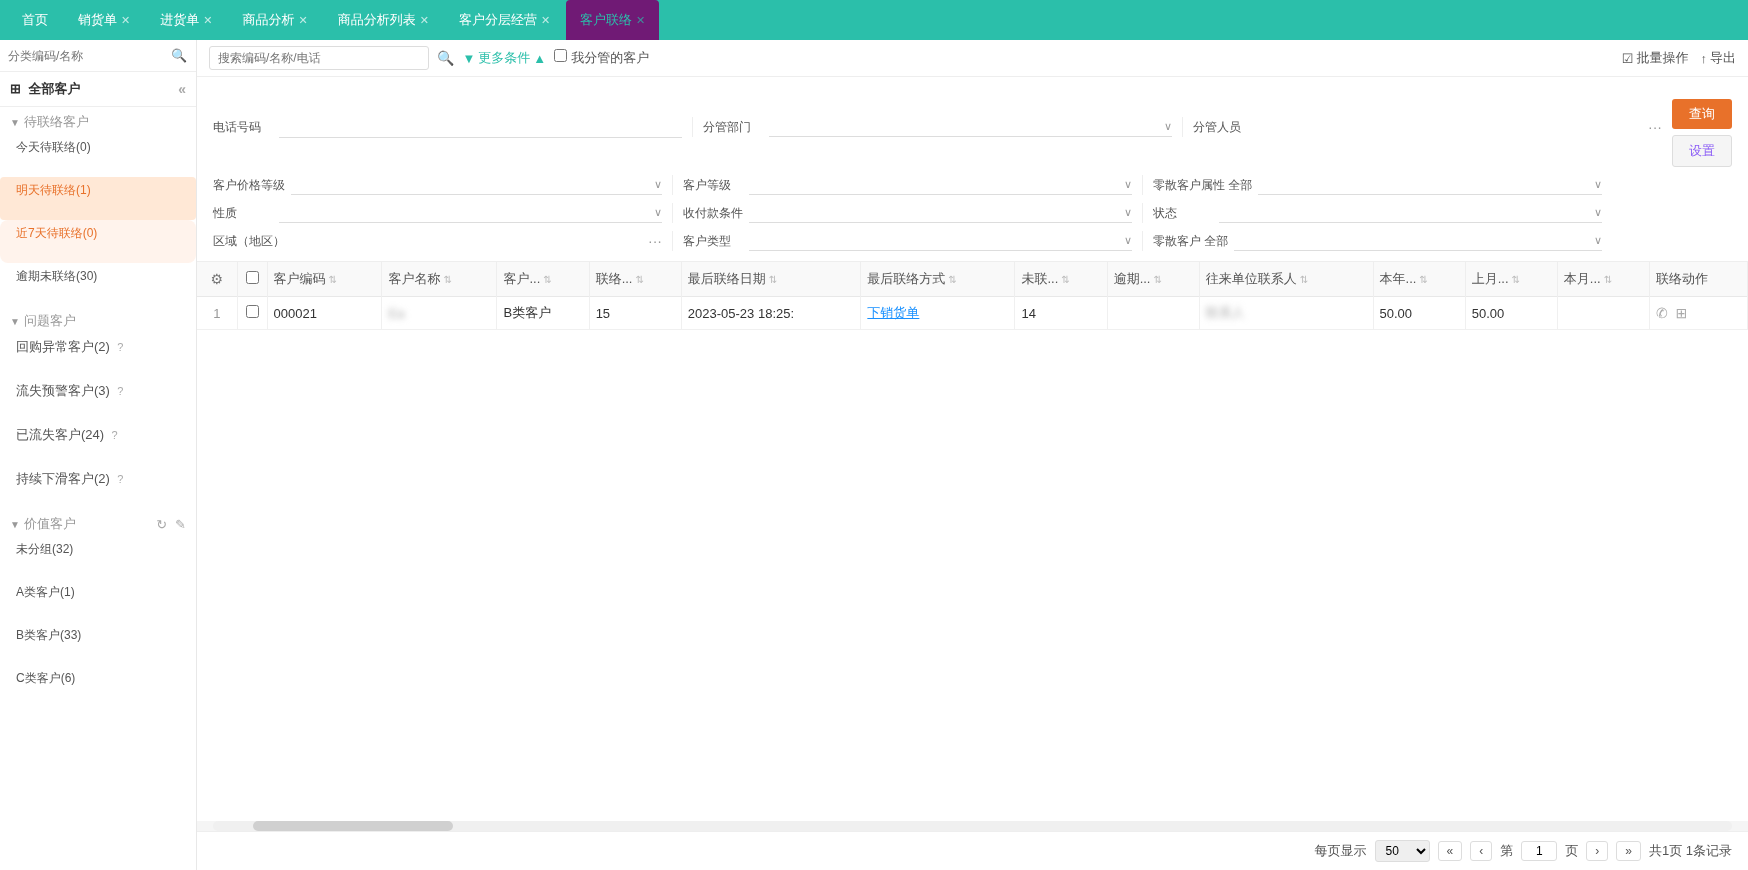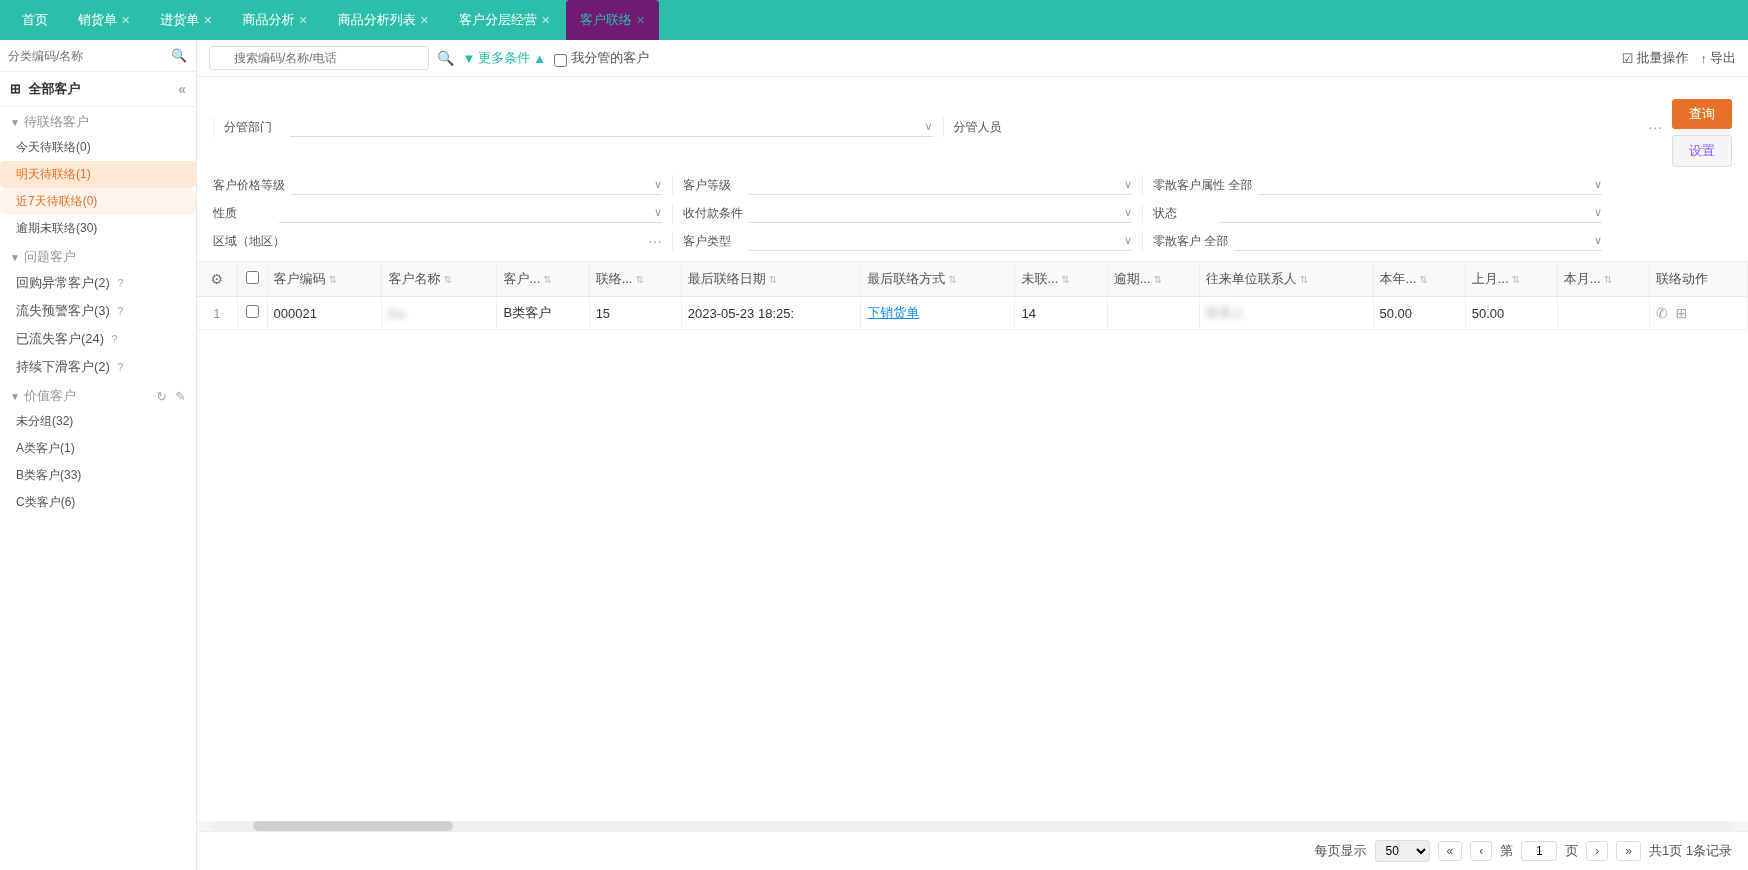--- a/index.html
+++ b/index.html
@@ -70,21 +70,21 @@
     .sidebar-section-title {
       padding: 6px 10px 3px;
       color: #999;
       font-size: 12px;
       display: flex;
       align-items: center;
       gap: 4px;
     }
     .sidebar-section-title .arrow { font-size: 10px; }
     .sidebar-item {
-      padding: 5px 10px 5px 16px;
+      padding: 5px 10px 21px 16px;
       color: #555;
       font-size: 12px;
       cursor: pointer;
     }
     .sidebar-item.active { background: #ffe8d6; color: #e8712a; border-radius: 4px; }
     .sidebar-item.light-active { background: #fff3ec; color: #e8712a; border-radius: 8px; }
 
     
     .content-area {
       flex: 1;
@@ -98,21 +98,21 @@
       display: flex;
       align-items: center;
       padding: 6px 12px;
       background: #fff;
       border-bottom: 1px solid #eee;
       gap: 8px;
     }
     .filter-search-input {
       border: 1px solid #ddd;
       border-radius: 3px;
-      padding: 4px 24px;
+      padding: 4px 8px;
       font-size: 12px;
       width: 220px;
       outline: none;
       color: #999;
     }
     .filter-search-btn {
       background: none;
       border: none;
       cursor: pointer;
       color: #999;
@@ -123,21 +123,21 @@
       align-items: center;
       gap: 3px;
       color: #2bbfaa;
       cursor: pointer;
       font-size: 12px;
       border: none;
       background: none;
     }
     .my-customers-check {
       display: flex;
-      align-items: flex-end;
+      align-items: flex-start;
       gap: 4px;
       font-size: 12px;
       color: #555;
       cursor: pointer;
     }
     .right-actions {
       margin-left: auto;
       display: flex;
       align-items: center;
       gap: 12px;
@@ -428,20 +428,24 @@
         <button class="export-btn">
           <span>↑</span>
           <span>导出</span>
         </button>
       </div>
     </div>
 
     <div class="adv-filter-panel">
 
       <div class="adv-filter-row">
+        <div class="filter-field">
+          <label>电话号码</label>
+          <input class="field-input" type="text" style="">
+        </div>
         <div class="filter-divider"></div>
         <div class="filter-field">
           <label>分管部门</label>
           <div class="field-select">
             <span class="chevron">∨</span>
           </div>
         </div>
         <div class="filter-divider"></div>
         <div class="filter-field">
           <label>分管人员</label>

